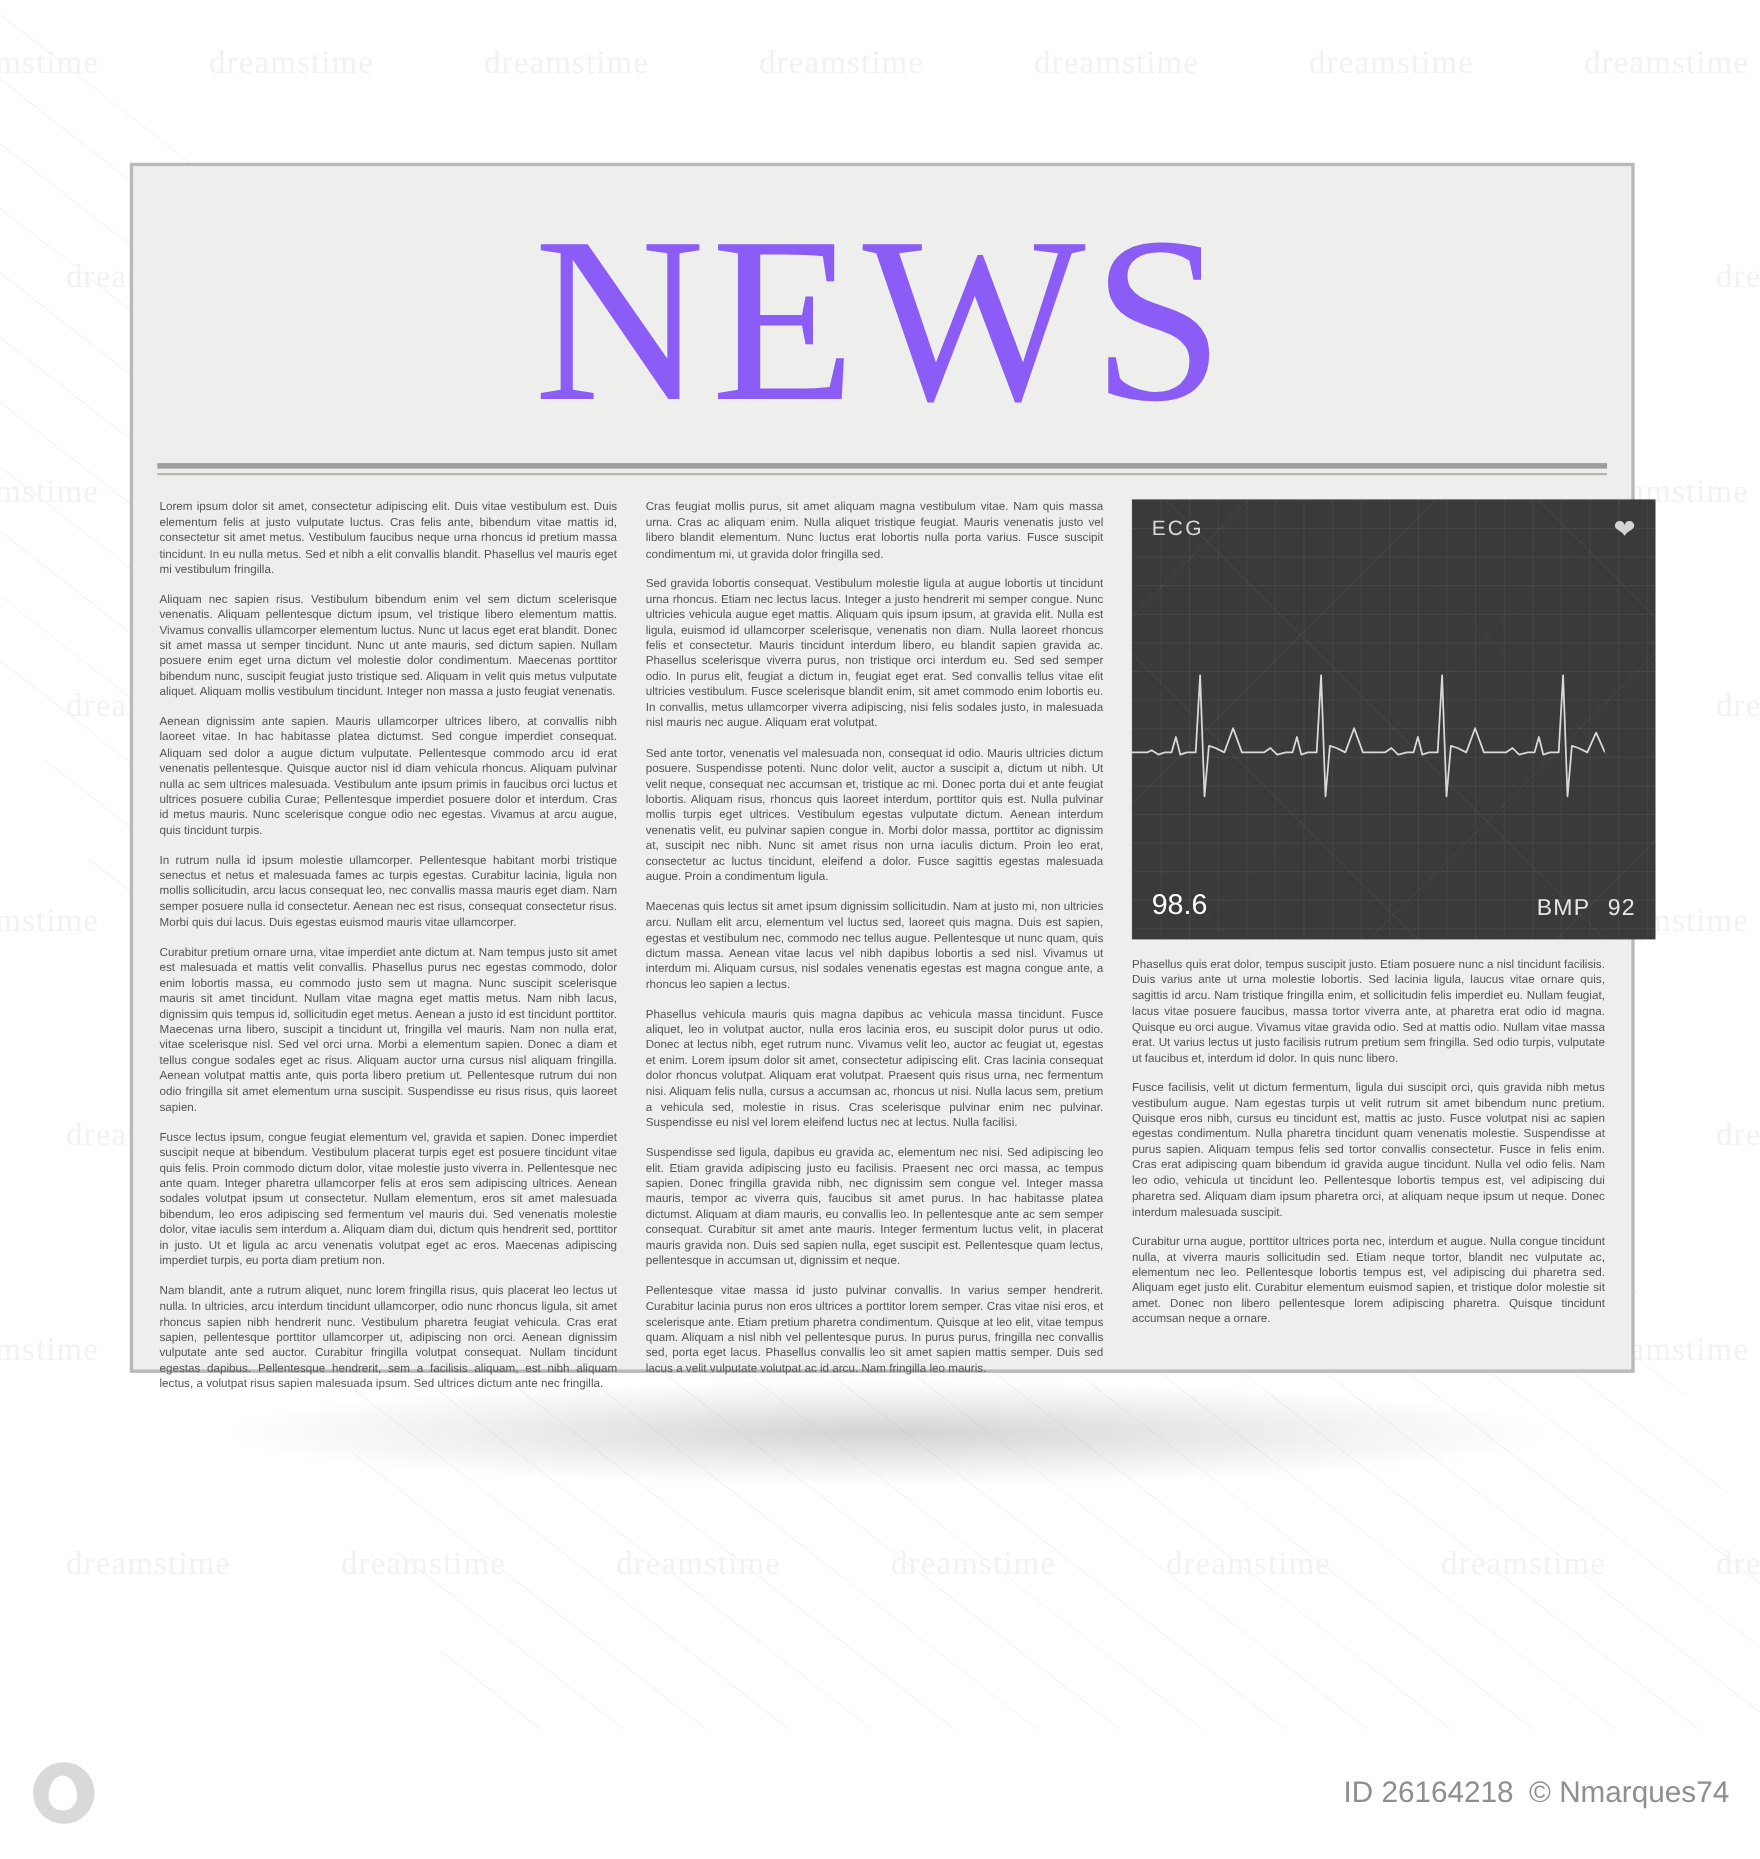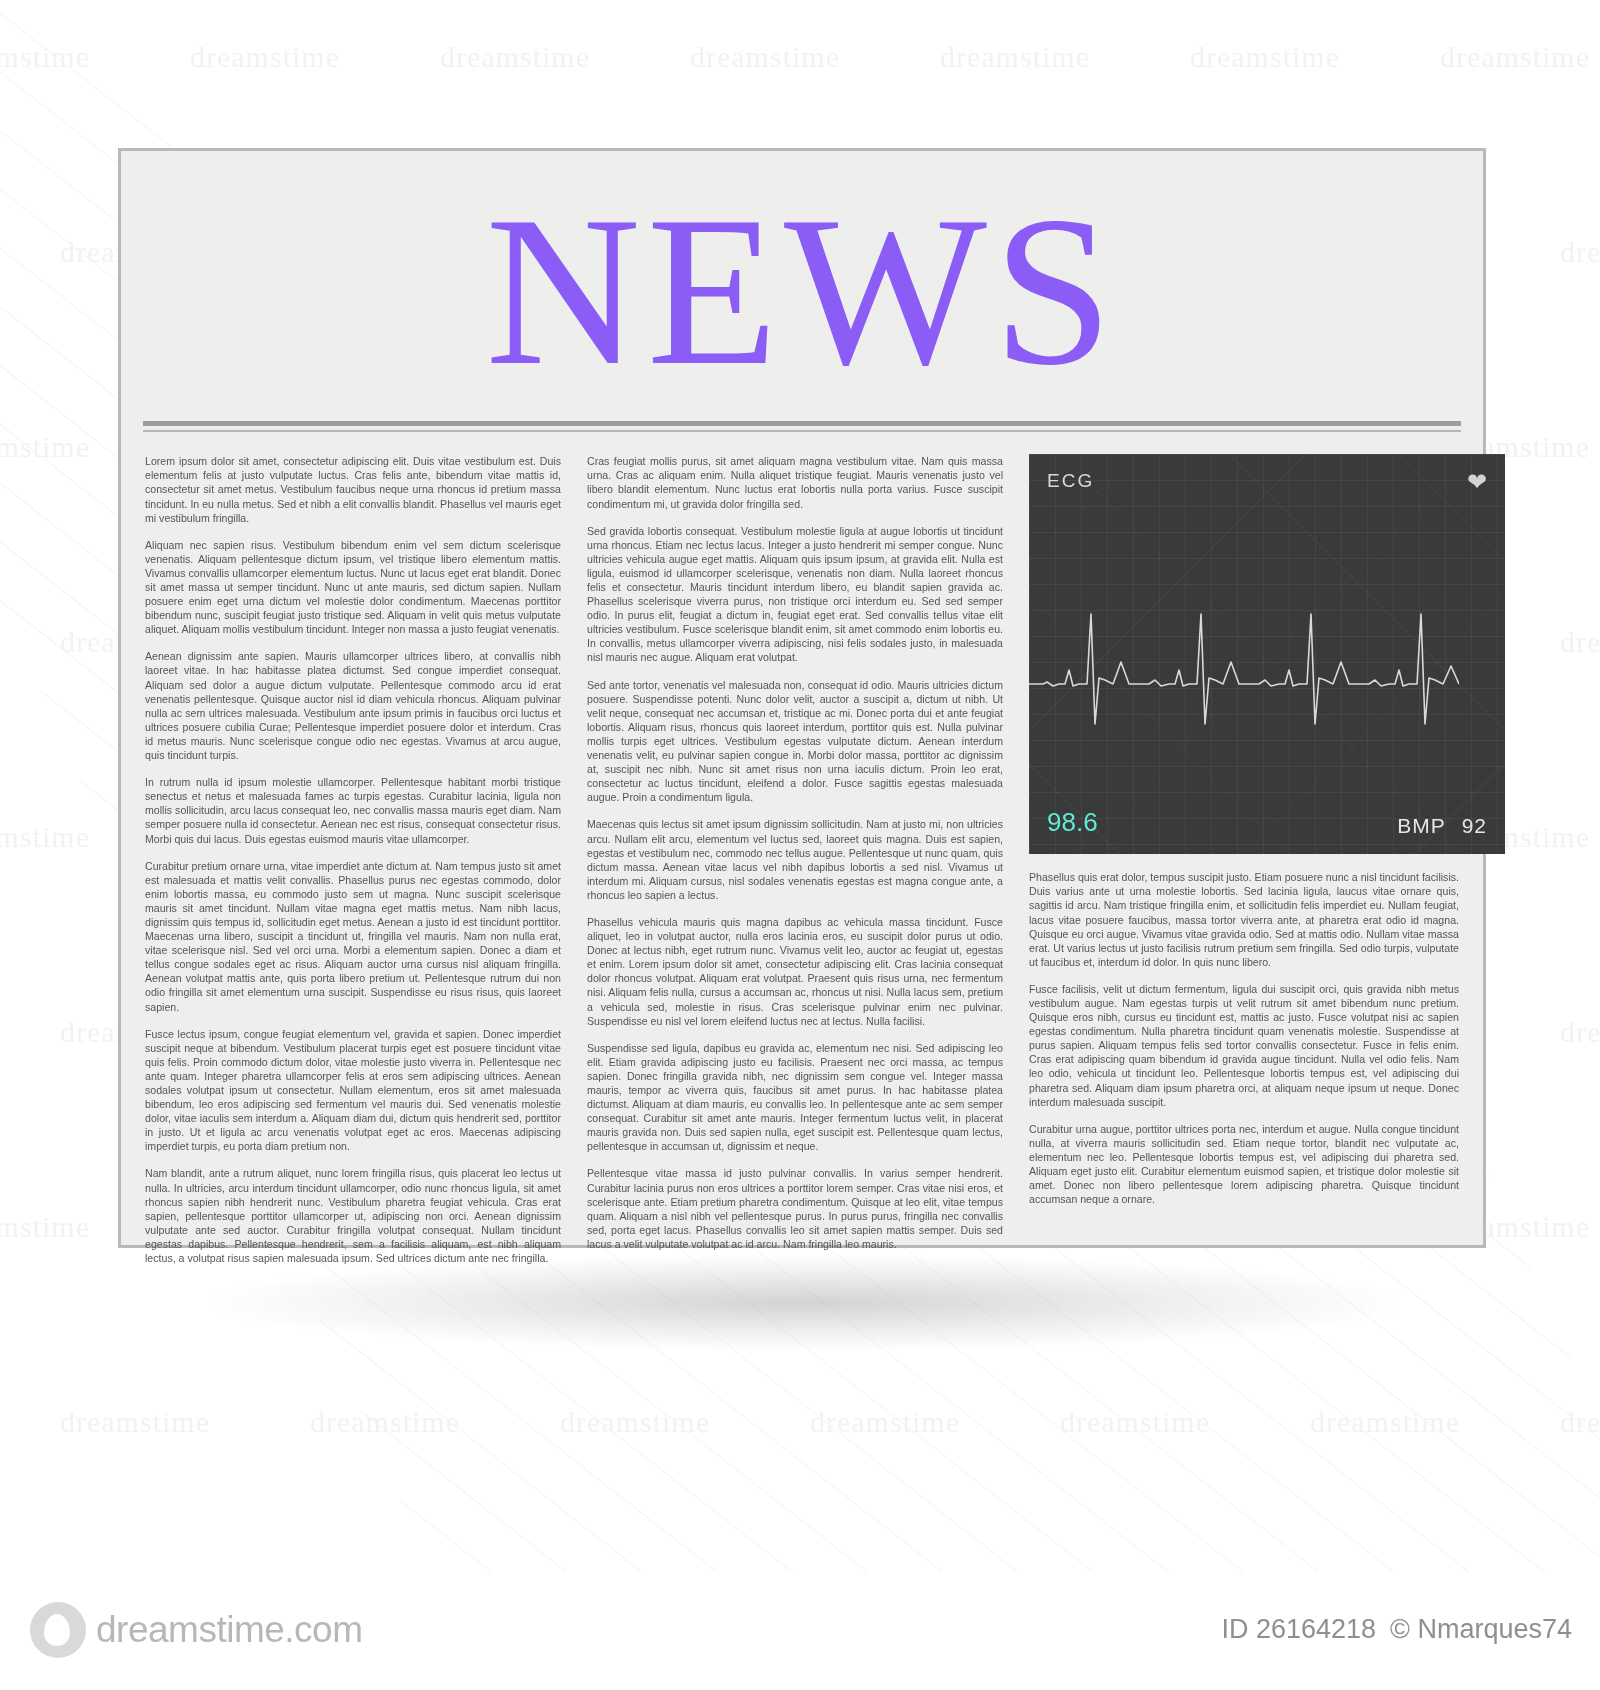--- a/index.html
+++ b/index.html
@@ -148,21 +148,21 @@
     line-height: 24px;
   }
   .ecg-trace {
     position: absolute;
     left: 0; top: 120px;
     width: 430px; height: 180px;
   }
   .ecg-temp {
     position: absolute;
     left: 18px; bottom: 16px;
-    color: #5eead4;
+    color: #ffffff;
     font-size: 26px;
     font-family: "Liberation Sans", sans-serif;
   }
   .ecg-bpm {
     position: absolute;
     right: 18px; bottom: 16px;
     color: #e6e6e6;
     font-size: 21px;
     font-family: "Liberation Sans", sans-serif;
     letter-spacing: 1px;
@@ -382,19 +382,18 @@
       <p class="body-text">Curabitur urna augue, porttitor ultrices porta nec, interdum et augue. Nulla congue tincidunt nulla, at viverra mauris sollicitudin sed. Etiam neque tortor, blandit nec vulputate ac, elementum nec leo. Pellentesque lobortis tempus est, vel adipiscing dui pharetra sed. Aliquam eget justo elit. Curabitur elementum euismod sapien, et tristique dolor molestie sit amet. Donec non libero pellentesque lorem adipiscing pharetra. Quisque tincidunt accumsan neque a ornare.</p>
     </div>
 
   </div>
 </div>
 
 <div class="footer">
   <div class="footer-sep"></div>
   <div class="dt-logo">
     <div class="dt-mark"></div>
-    <div class="dt-text">dreamstime.com</div>
   </div>
   <div class="footer-right">
     <span>ID 26164218</span>
     <span>© Nmarques74</span>
   </div>
 </div>
 
 </body></html>

